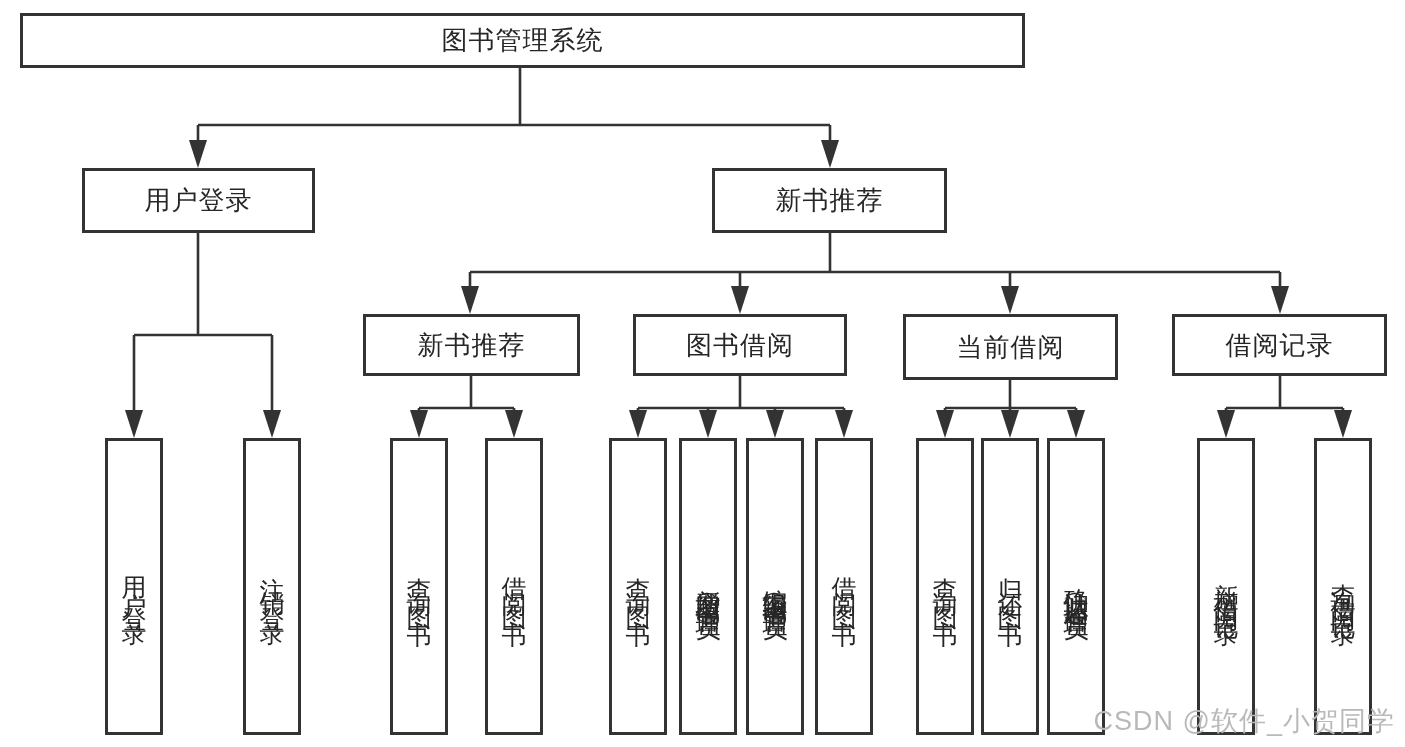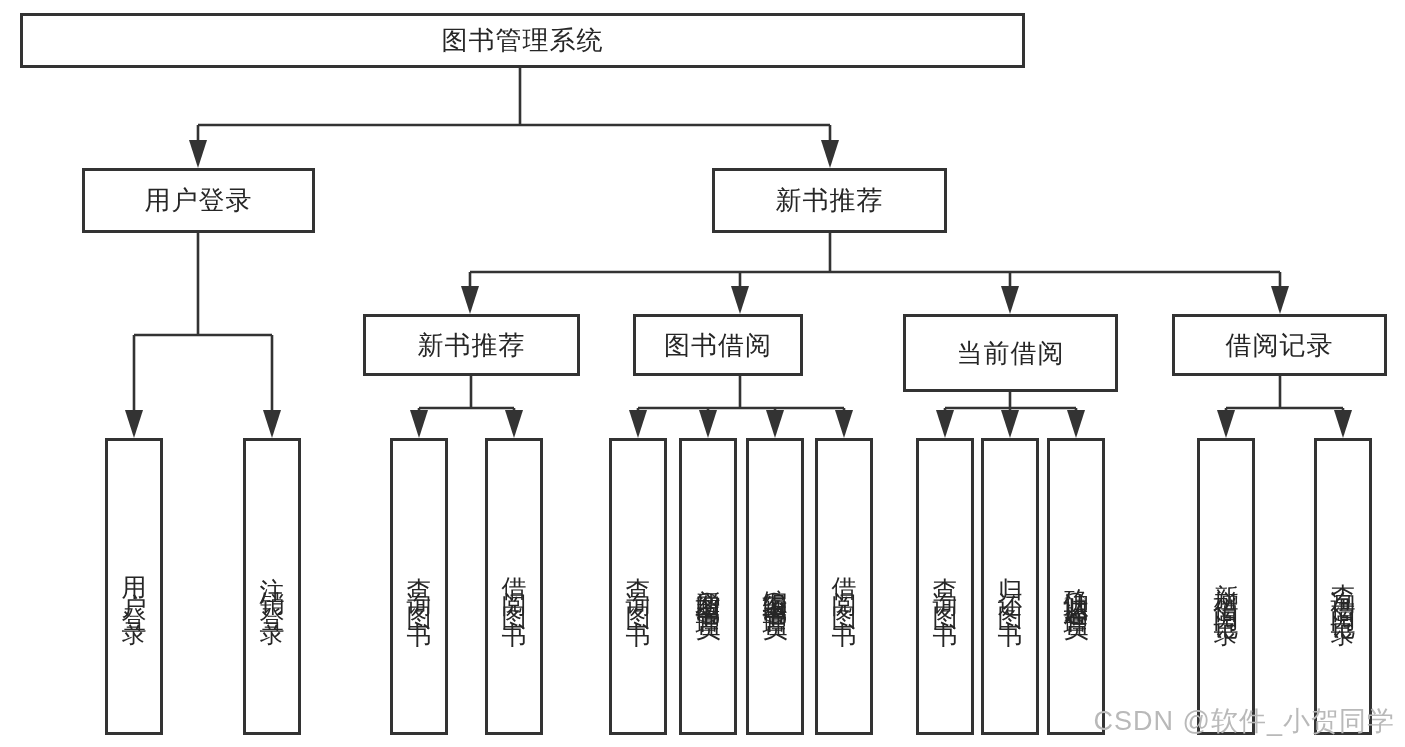--- a/index.html
+++ b/index.html
@@ -99,24 +99,24 @@
   <div class="node h-node" style="left:82px;top:168px;width:233px;height:65px;">
     <span>用户登录</span>
   </div>
   <div class="node h-node" style="left:712px;top:168px;width:235px;height:65px;">
     <span>新书推荐</span>
   </div>
 
   <div class="node h-node" style="left:363px;top:314px;width:217px;height:62px;">
     <span>新书推荐</span>
   </div>
-  <div class="node h-node" style="left:633px;top:314px;width:170px;height:62px;">
+  <div class="node h-node" style="left:633px;top:314px;width:214px;height:62px;">
     <span>图书借阅</span>
   </div>
-  <div class="node h-node" style="left:903px;top:314px;width:215px;height:78px;">
+  <div class="node h-node" style="left:903px;top:314px;width:215px;height:66px;">
     <span>当前借阅</span>
   </div>
   <div class="node h-node" style="left:1172px;top:314px;width:215px;height:62px;">
     <span>借阅记录</span>
   </div>
 
   <div class="node leaf" style="left:105px;">
     <span class="v-label">用户登录</span>
   </div>
   <div class="node leaf" style="left:243px;">

